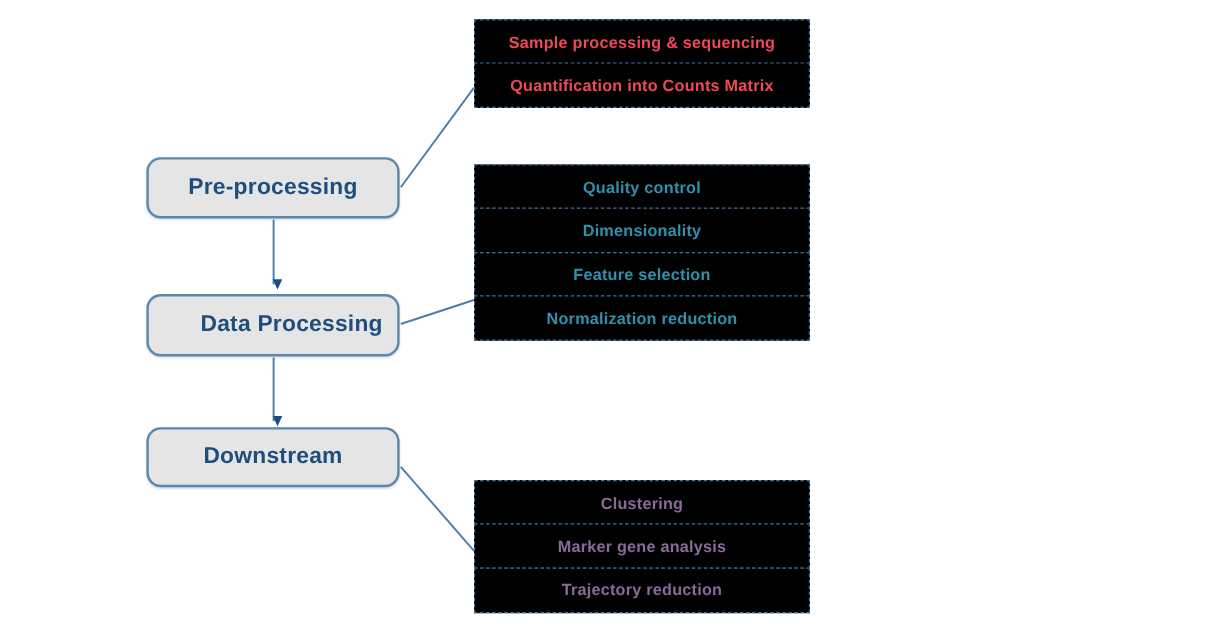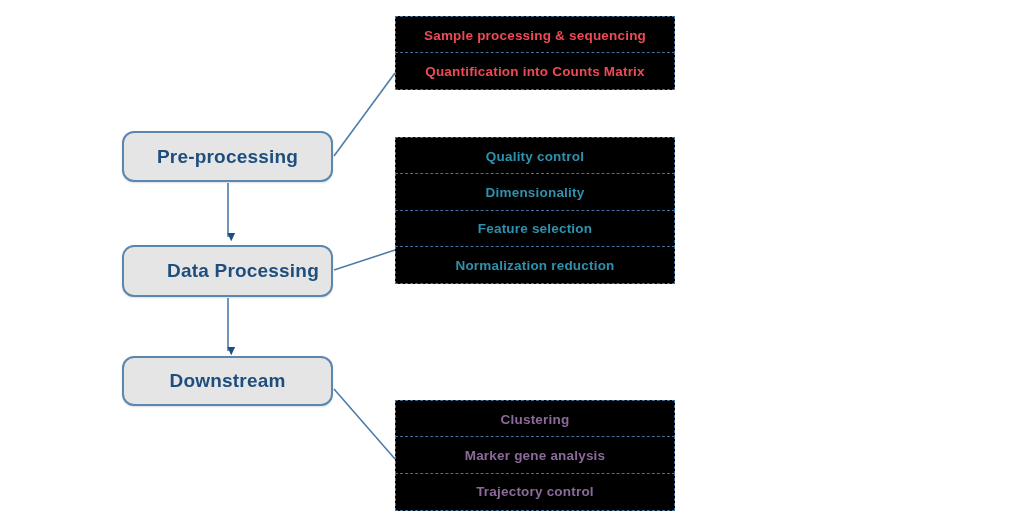--- a/index.html
+++ b/index.html
@@ -132,17 +132,17 @@
   </div>
 
   <div class="step-group group-down">
     <div class="step">
       <span class="step-label">Clustering</span>
     </div>
     <div class="step">
       <span class="step-label">Marker gene analysis</span>
     </div>
     <div class="step">
-      <span class="step-label">Trajectory control</span>
+      <span class="step-label">Trajectory reduction</span>
     </div>
   </div>
 
 </div>
 
 </body></html>

